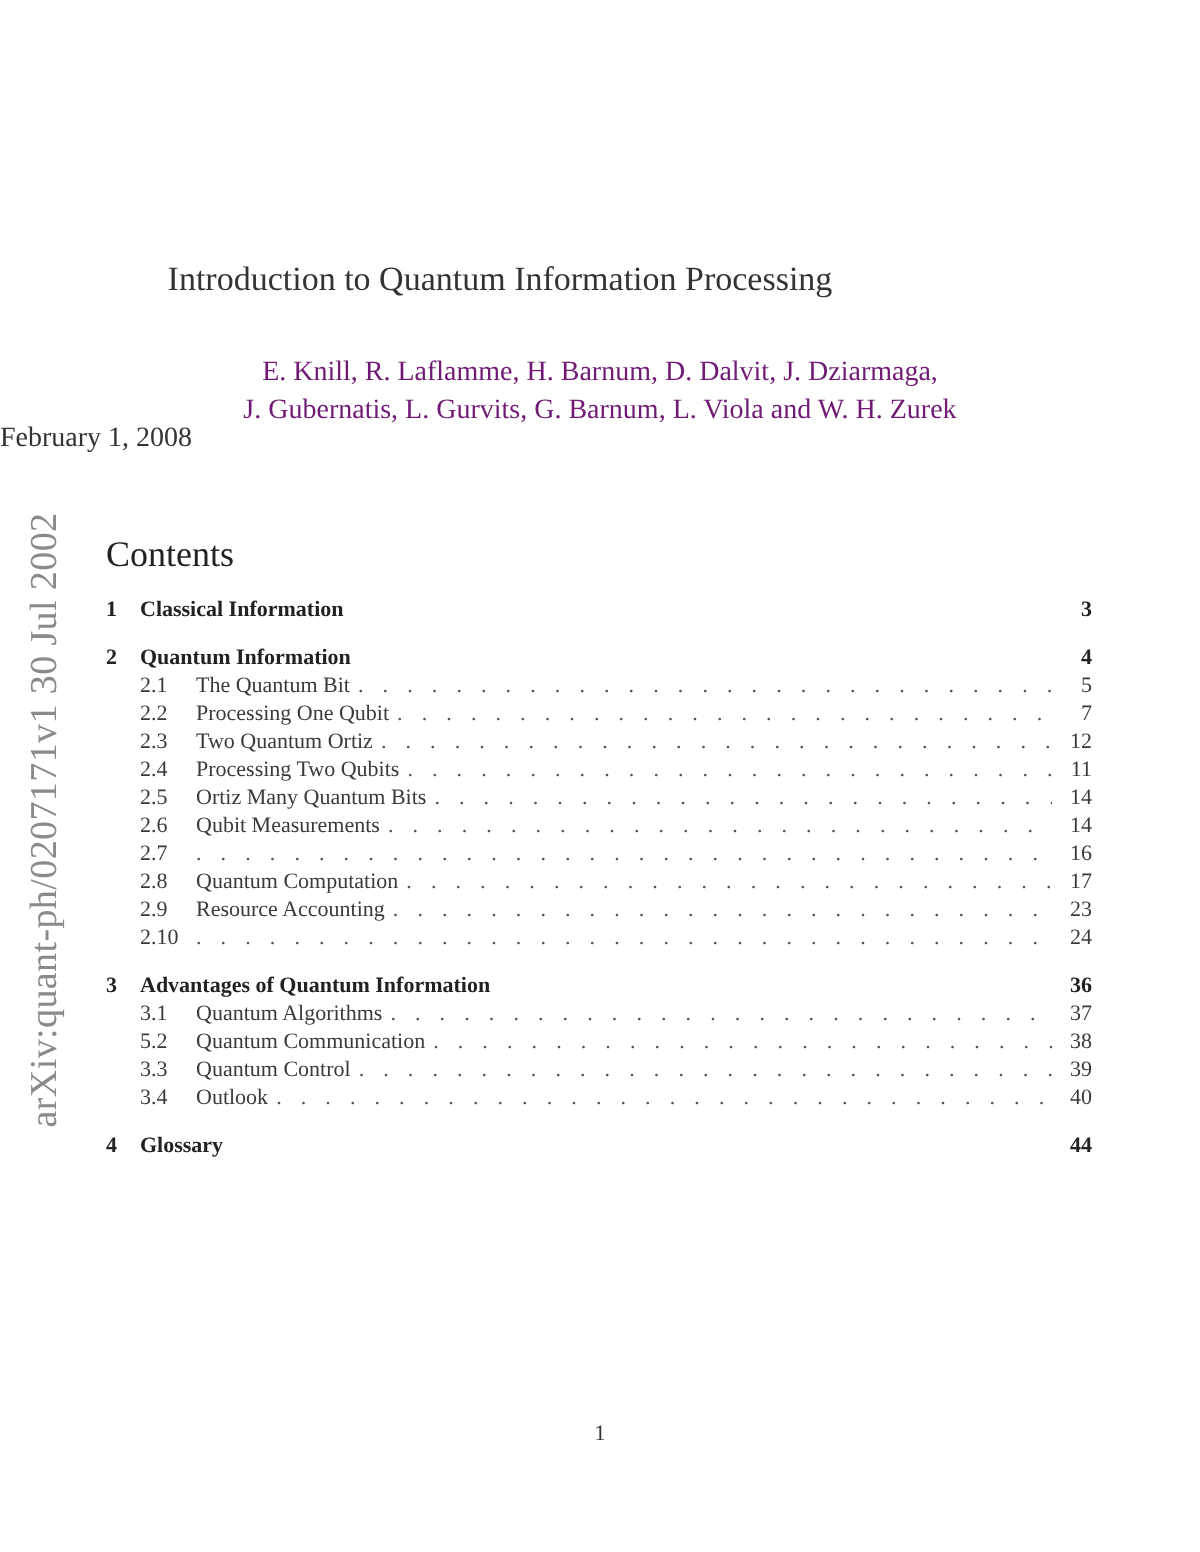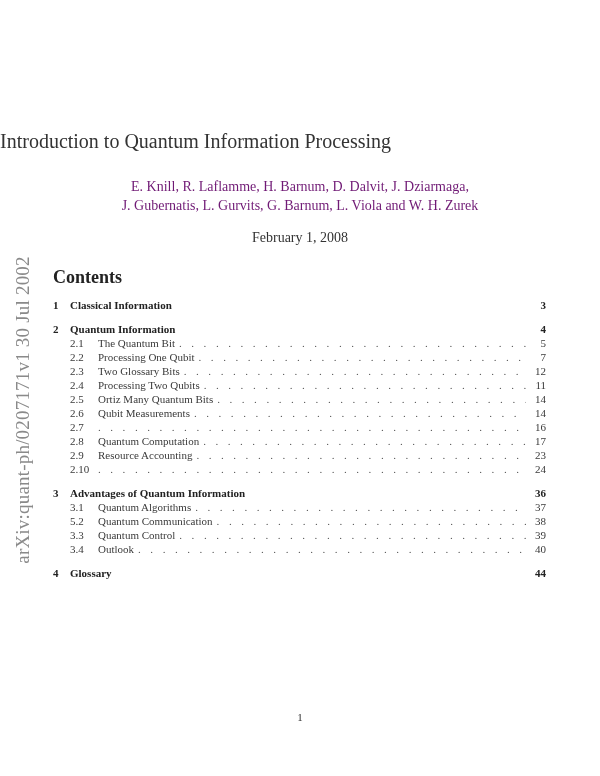--- a/index.html
+++ b/index.html
@@ -1,26 +1,26 @@
 <!DOCTYPE html>
 <html><head>
   <meta charset="utf-8">
   <style>
     html, body { margin:0; padding:0; background:#ffffff; }
     body { width:600px; height:776px; position:relative; overflow:hidden;
            font-family:"Liberation Serif","DejaVu Serif",serif; color:#2a2a2a; }
     .side-stamp { position:absolute; left:8px; top:230px; width:30px; height:360px; }
     .side-stamp span { position:absolute; left:50%; top:50%; white-space:nowrap;
       transform:translate(-50%,-50%) rotate(-90deg); font-size:19px; color:#8a8a8a; letter-spacing:0.2px; }
-    .title { position:absolute; left:0; width:500px; top:130px; text-align:left;
-      font-size:20px; color:#333; }
+    .title { position:absolute; left:0; width:500px; top:130px; text-align:center;
+      font-size:17px; color:#333; }
     .authors { position:absolute; left:0; width:600px; top:177px; text-align:center;
       font-size:14px; line-height:19px; color:#701a75; }
-    .date { position:absolute; left:0; width:600px; top:230px; text-align:center; font-size:14px; color:#333; }
-    .contents-h { position:absolute; left:53px; top:267px; font-size:18px; font-weight:bold; color:#222; }
+    .date { position:absolute; left:0; width:600px; top:212px; text-align:left; font-size:14px; color:#333; }
+    .contents-h { position:absolute; left:53px; top:267px; font-size:18px; font-weight:normal; color:#222; }
     .toc { position:absolute; left:53px; top:298px; width:493px; font-size:11px; }
     .sec { display:flex; height:14px; line-height:14px; font-weight:bold; color:#222; }
     .sec .num { width:17px; }
     .sec .ttl { flex:1; }
     .sec .pg { text-align:right; }
     .sub { display:flex; height:14px; line-height:14px; color:#3a3a3a; padding-left:17px;align-items:flex-end; }
     .sub .num { width:28px; }
     .sub .ttl { white-space:nowrap; padding-right:4px; }
     .sub .dots { flex:1; overflow:hidden; white-space:nowrap; color:#555; letter-spacing:3.4px; }
     .sub .pg { width:20px; text-align:right; }
@@ -62,21 +62,21 @@
       <span class="pg">5</span>
     </div>
     <div class="sub">
       <span class="num">2.2</span>
       <span class="ttl">Processing One Qubit</span>
       <span class="dots">. . . . . . . . . . . . . . . . . . . . . . . . . . . . . . . . . . . . . . . . . . . . . . . . . . . . . . . . . . . . . . . . . . . . . . . . . . . . . . . . </span>
       <span class="pg">7</span>
     </div>
     <div class="sub">
       <span class="num">2.3</span>
-      <span class="ttl">Two Glossary Bits</span>
+      <span class="ttl">Two Quantum Ortiz</span>
       <span class="dots">. . . . . . . . . . . . . . . . . . . . . . . . . . . . . . . . . . . . . . . . . . . . . . . . . . . . . . . . . . . . . . . . . . . . . . . . . . . . . . . . </span>
       <span class="pg">12</span>
     </div>
     <div class="sub">
       <span class="num">2.4</span>
       <span class="ttl">Processing Two Qubits</span>
       <span class="dots">. . . . . . . . . . . . . . . . . . . . . . . . . . . . . . . . . . . . . . . . . . . . . . . . . . . . . . . . . . . . . . . . . . . . . . . . . . . . . . . . </span>
       <span class="pg">11</span>
     </div>
     <div class="sub">

